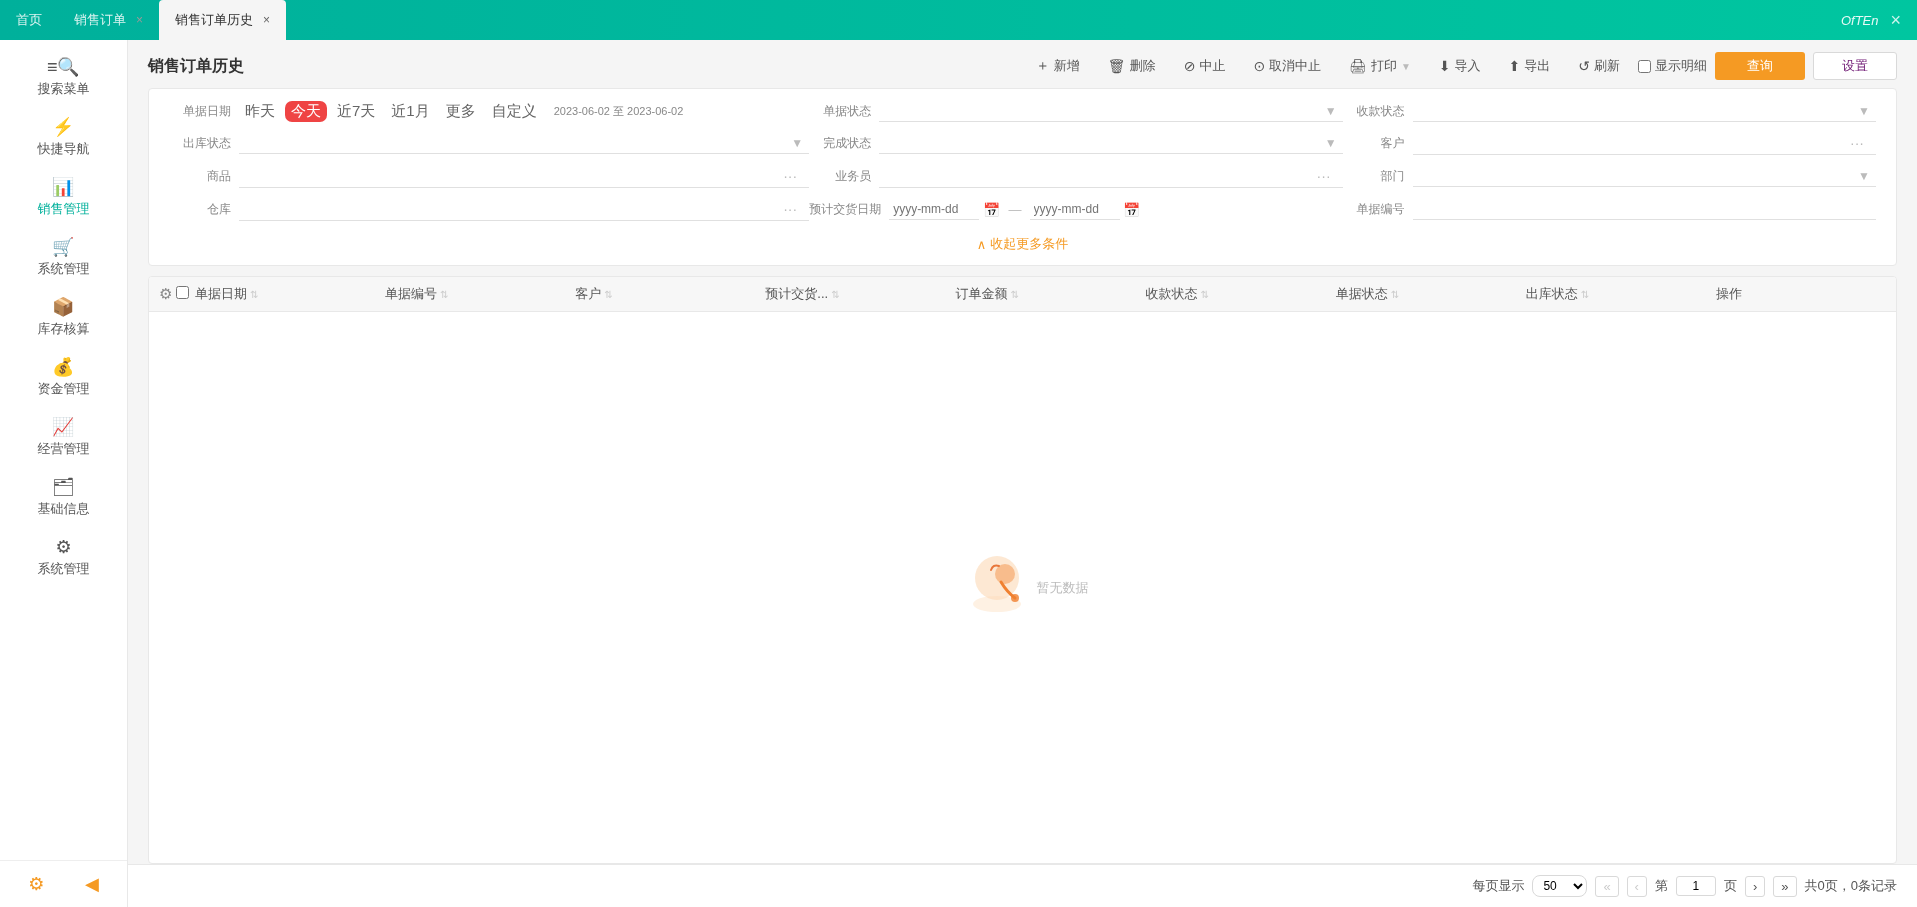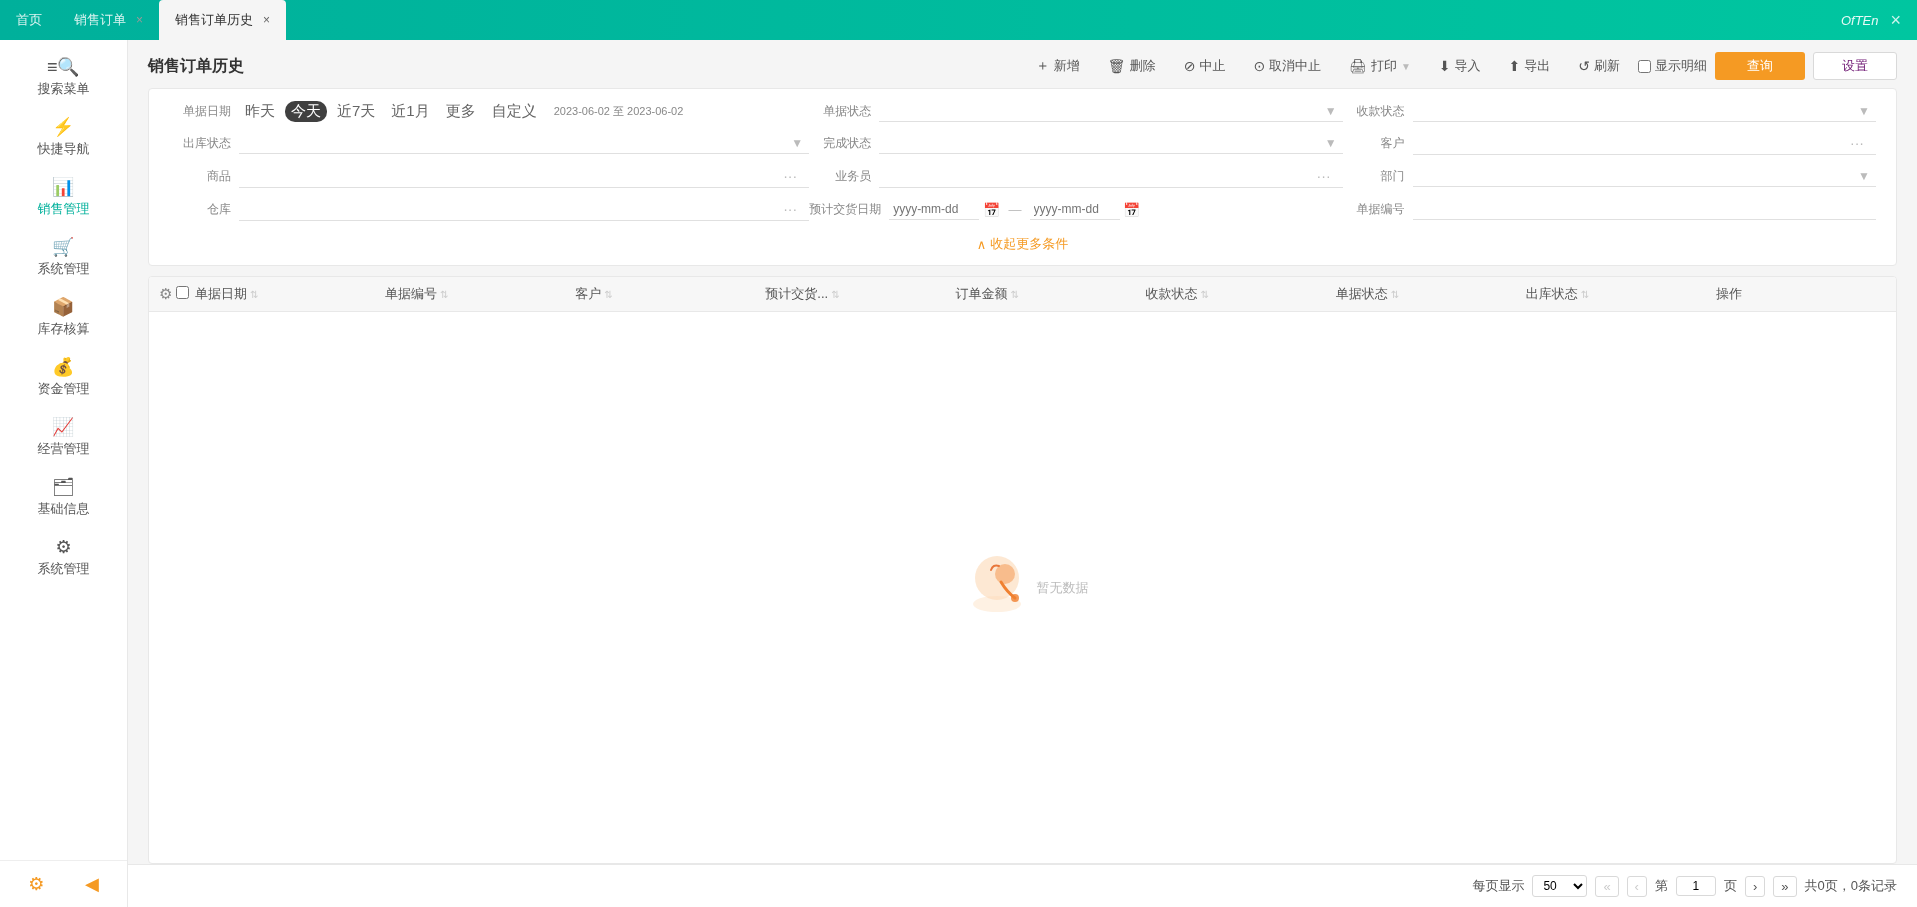--- a/index.html
+++ b/index.html
@@ -241,22 +241,23 @@
     }
     .date-tag {
       padding: 1px 6px;
       border-radius: 10px;
       font-size: 15px;
       cursor: pointer;
       color: #666;
       background: transparent;
     }
     .date-tag.active {
-      background: #404040;
+      background: #ef4444;
       color: #fff;
+      border-radius: 7px;
     }
     .date-range {
       font-size: 11px;
       color: #888;
       margin-left: 7px;
     }
     .collapse-row {
       display: flex;
       align-items: center;
       justify-content: center;
@@ -353,21 +354,21 @@
       justify-content: flex-end;
       padding: 10px 20px;
       background: #fff;
       border-top: 1px solid #e8e8e8;
       gap: 8px;
       font-size: 12px;
       color: #555;
     }
     .per-page-select {
       border: 1px solid #d9d9d9;
-      border-radius: 3px;
+      border-radius: 8px;
       padding: 2px 6px;
       font-size: 12px;
       cursor: pointer;
       background: #fff;
     }
     .page-btn {
       border: 1px solid #d9d9d9;
       background: #fff;
       padding: 2px 7px;
       border-radius: 3px;

